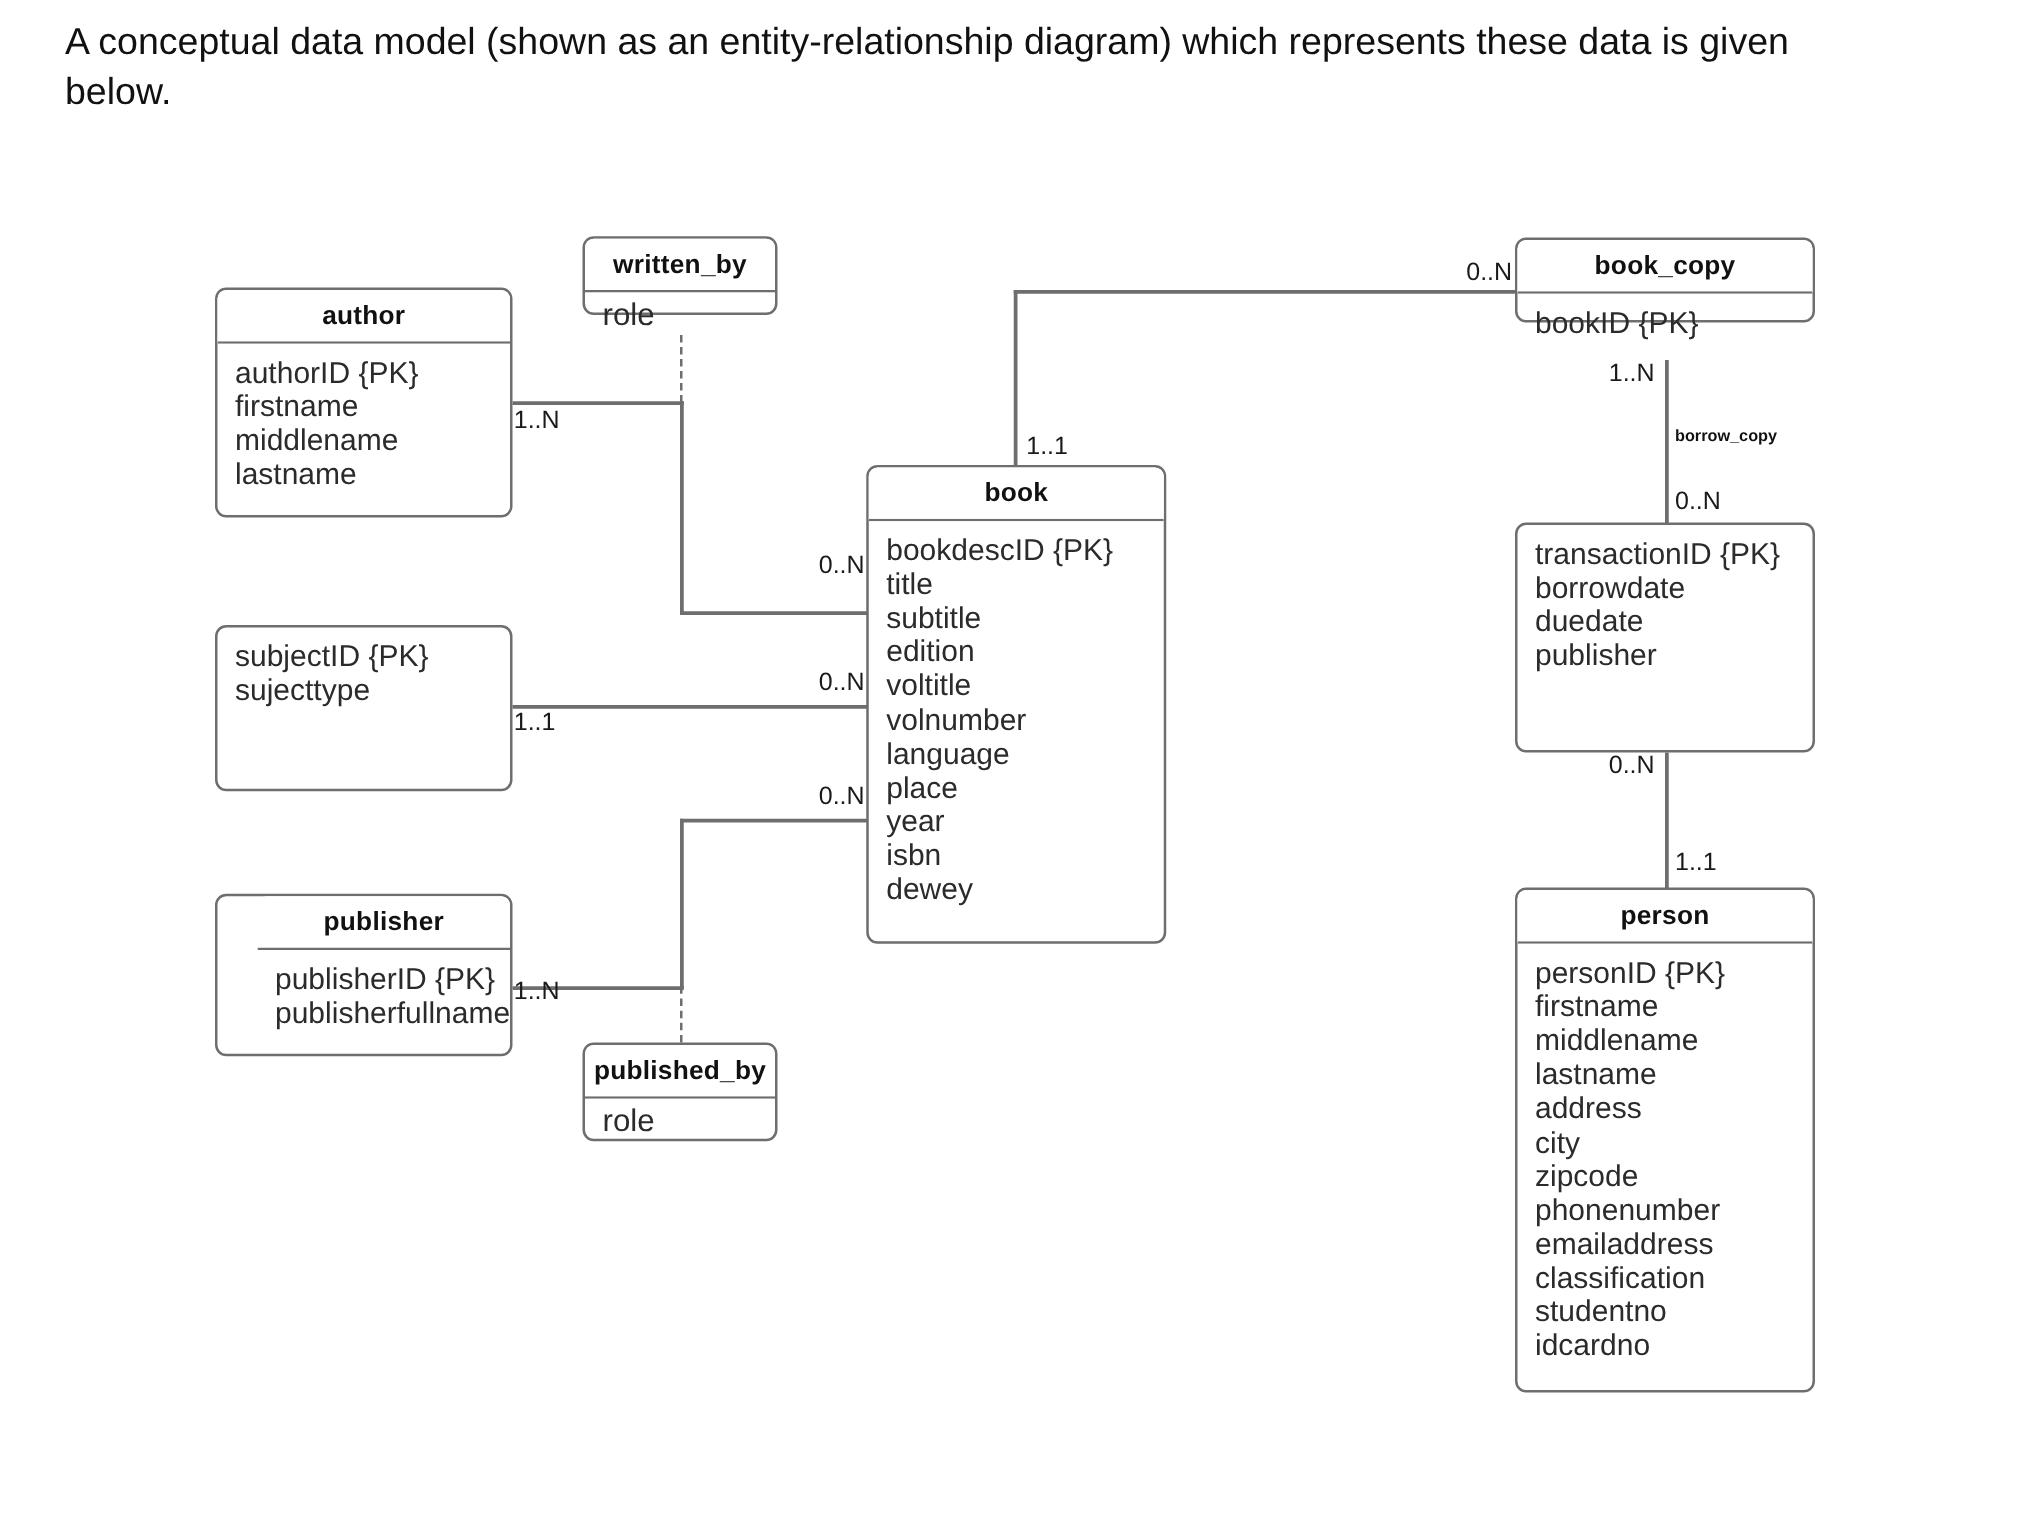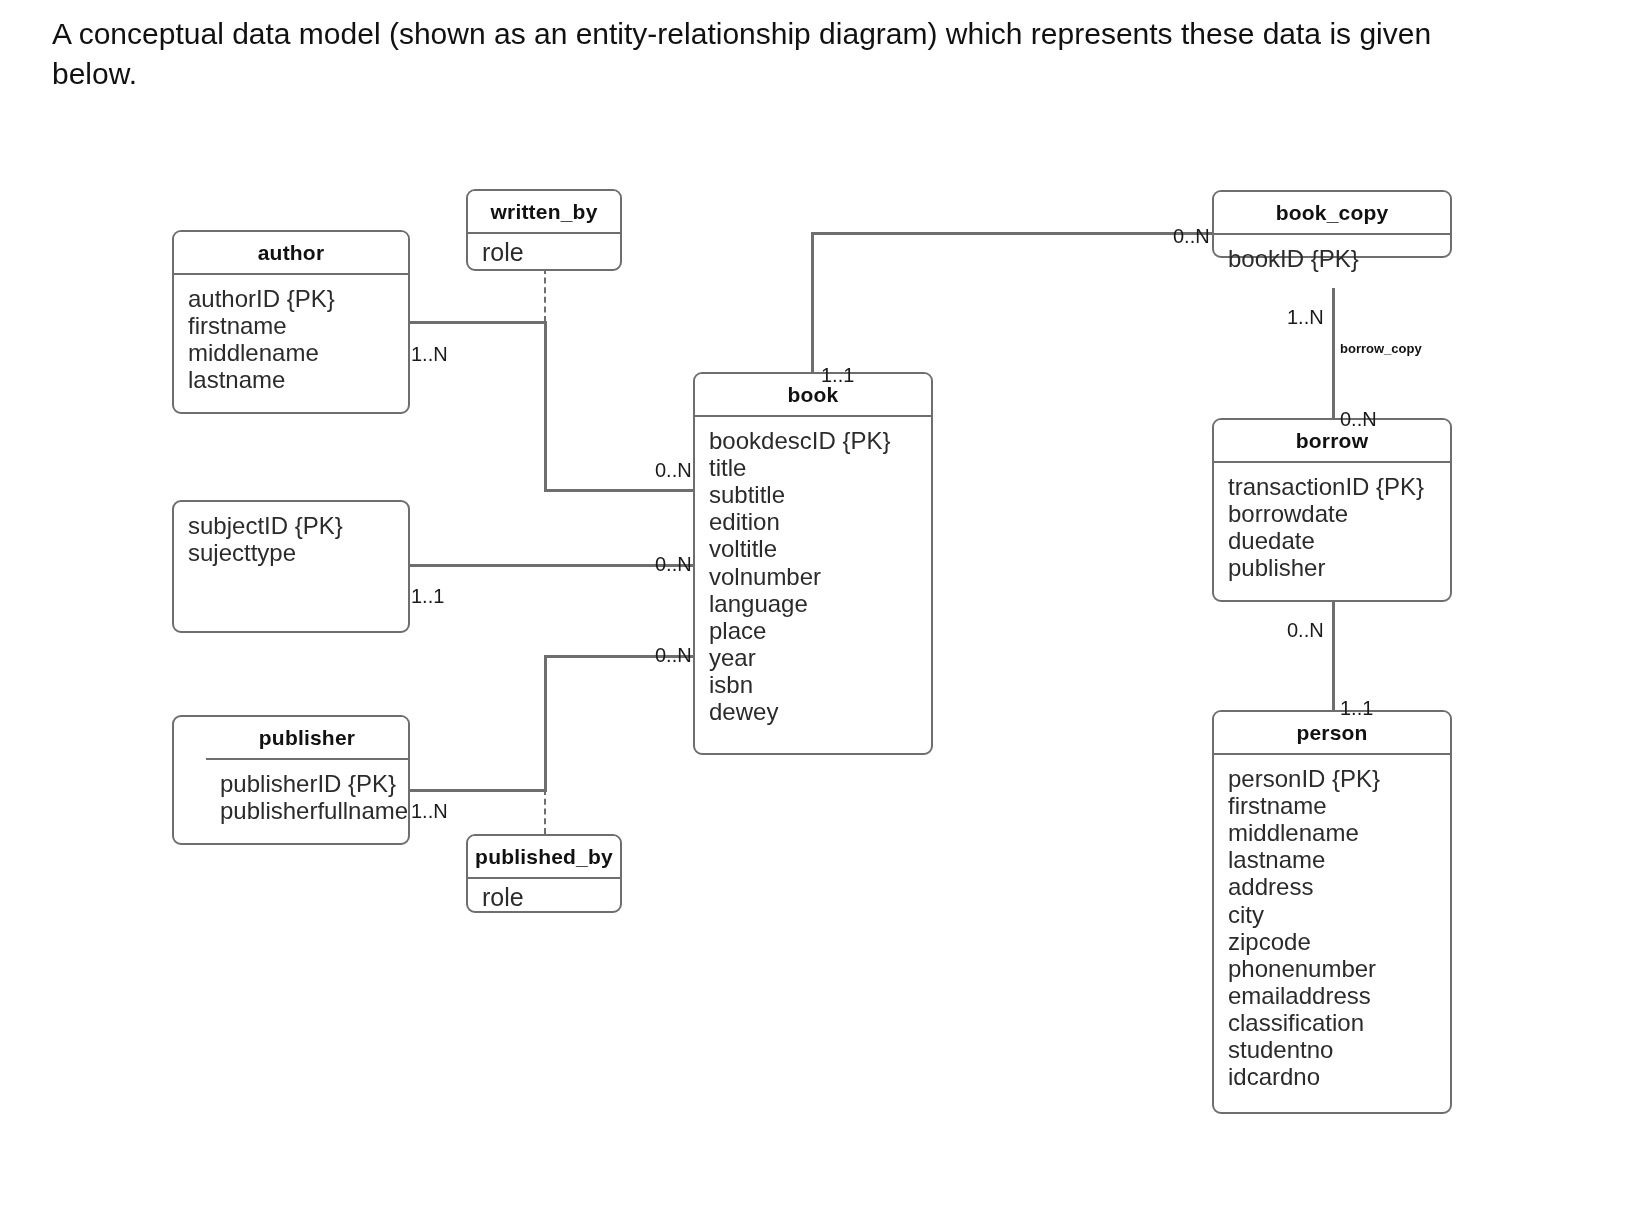--- a/index.html
+++ b/index.html
@@ -85,21 +85,20 @@
   }
 
   
   .mult {
     position: absolute;
     font-size: 20px;
     color: #1a1a1a;
     white-space: nowrap;
     z-index: 6;
     font-family: "Liberation Sans", sans-serif;
-    margin-top: 18px;
   }
   .relname {
     position: absolute;
     font-size: 13px;
     font-weight: bold;
     color: #111111;
     white-space: nowrap;
     z-index: 6;
   }
 </style>
@@ -174,21 +173,20 @@
   </div>
 
   <div class="entity" style="left:1212px; top:190px; width:240px; height:68px;">
     <div class="ename">book_copy</div>
     <div class="attrs">
       <div>bookID {PK}</div>
     </div>
   </div>
 
   <div class="entity" style="left:1212px; top:418px; width:240px; height:184px;">
-    <div class="ename">borrow</div>
     <div class="attrs">
       <div>transactionID {PK}</div>
       <div>borrowdate</div>
       <div>duedate</div>
       <div>publisher</div>
     </div>
   </div>
 
   <div class="entity" style="left:1212px; top:710px; width:240px; height:404px;">
     <div class="ename">person</div>
@@ -201,21 +199,21 @@
       <div>city</div>
       <div>zipcode</div>
       <div>phonenumber</div>
       <div>emailaddress</div>
       <div>classification</div>
       <div>studentno</div>
       <div>idcardno</div>
     </div>
   </div>
 
-  <div class="entity assoc" style="left:466px; top:189px; width:156px; height:82px;">
+  <div class="entity assoc" style="left:466px; top:189px; width:156px; height:63px;">
     <div class="ename">written_by</div>
     <div class="attrs">
       <div>role</div>
     </div>
   </div>
 
   <div class="entity assoc" style="left:466px; top:834px; width:156px; height:79px;">
     <div class="ename">published_by</div>
     <div class="attrs">
       <div>role</div>

